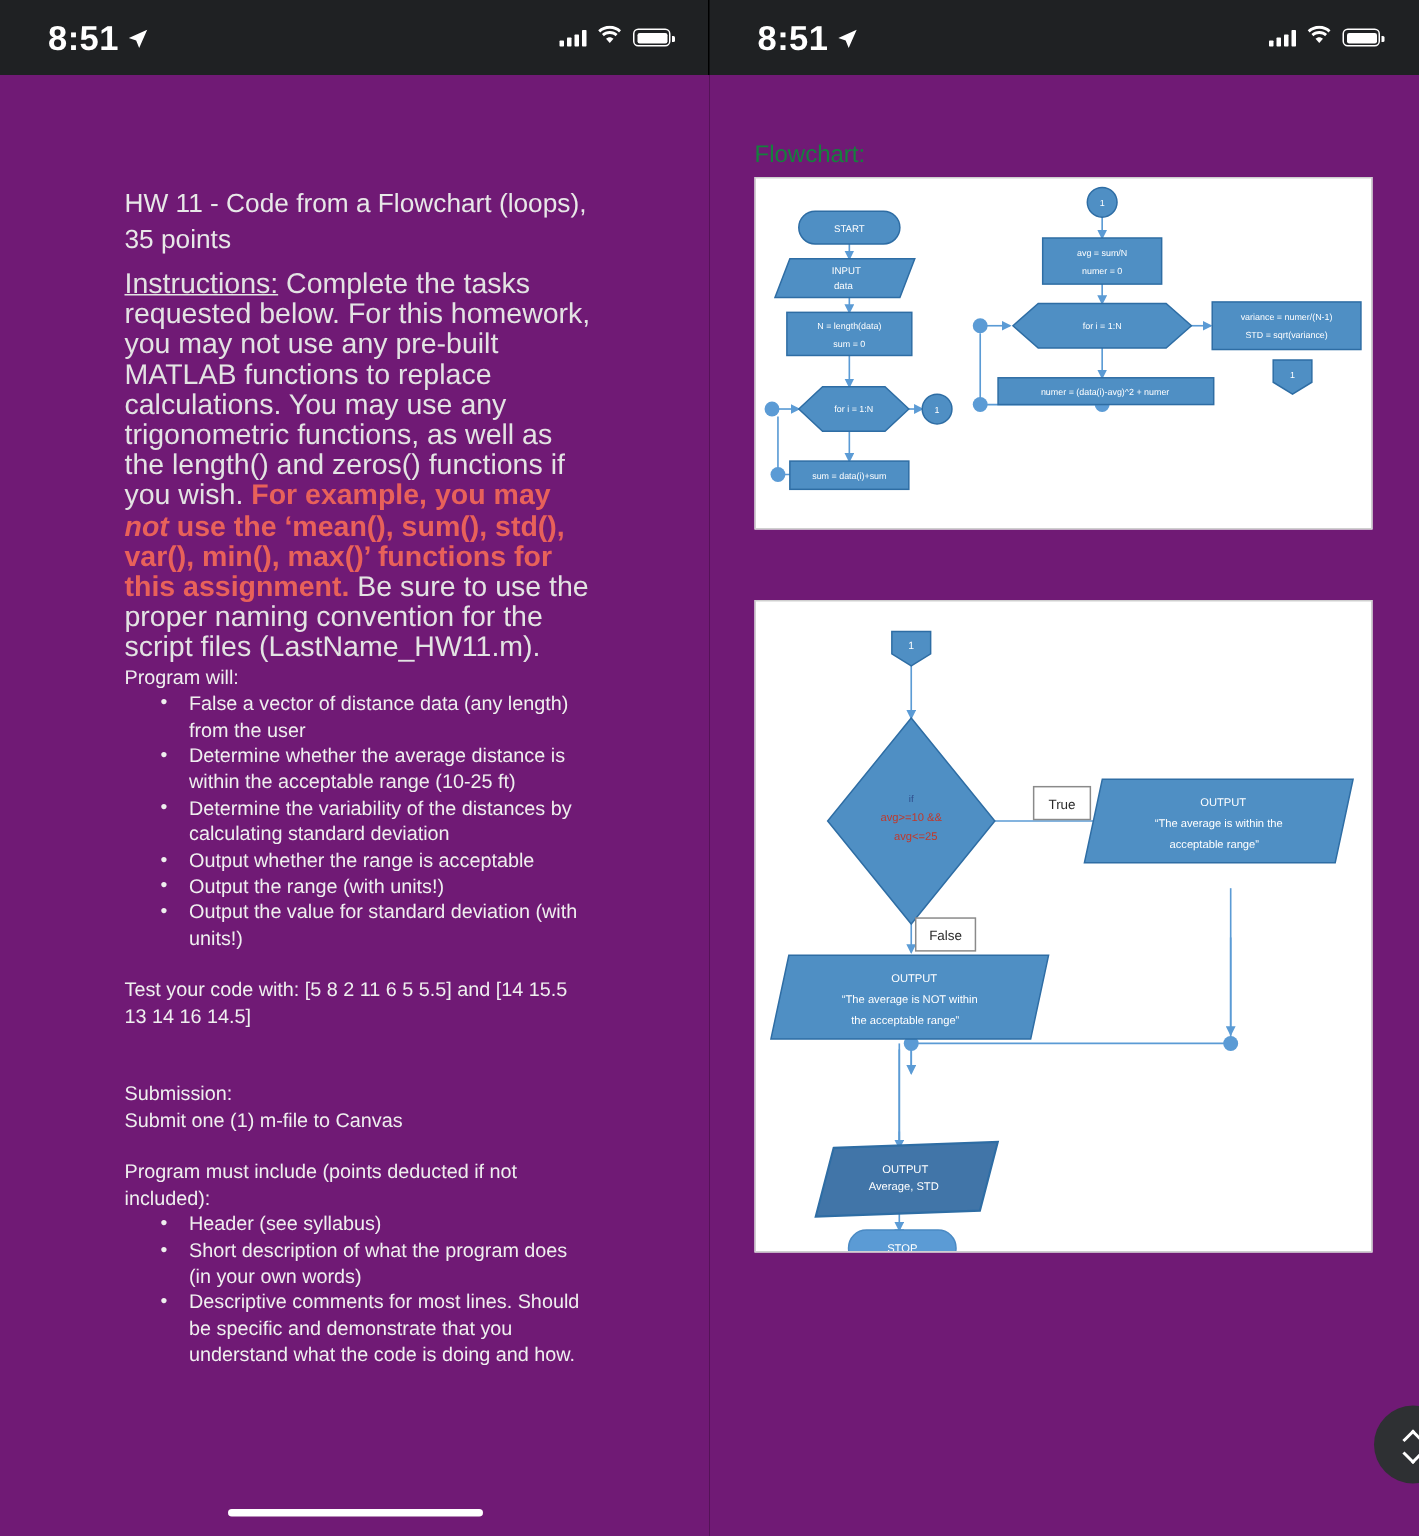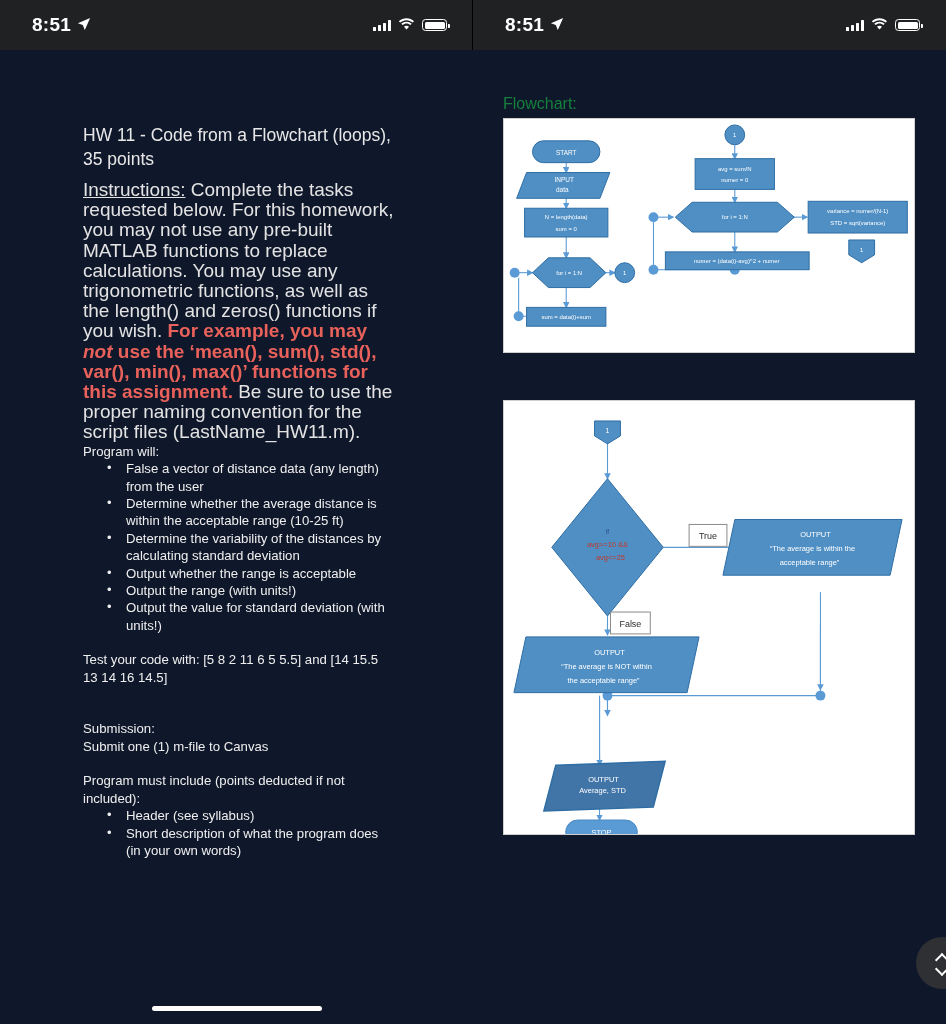--- a/index.html
+++ b/index.html
@@ -14,35 +14,35 @@
   
   .statusbar {
     position: absolute; top: 0; height: 50px; width: 473px;
     background: #1f2123; color: #fff;
     display: flex; align-items: center; justify-content: space-between;
     padding: 0 26px 0 32px;
   }
   .statusbar.left { left: 0; }
   .statusbar.right { left: 473px; }
   .sb-divider { position: absolute; left: 472px; top: 0; width: 2px; height: 50px; background: #000; }
-  .sb-time { font-size: 19px; font-weight: 600; letter-spacing: .3px; display: flex; align-items: center; gap: 6px; }
+  .sb-time { font-size: 23px; font-weight: 600; letter-spacing: .3px; display: flex; align-items: center; gap: 6px; }
   .sb-right { display: flex; align-items: center; gap: 7px; }
   .loc-arrow { display: inline-block; }
   .bars { display: flex; align-items: flex-end; gap: 2px; height: 11px; }
   .bars i { display: block; width: 3px; background: #fff; border-radius: .5px; }
   .bars i:nth-child(1) { height: 4px; }
   .bars i:nth-child(2) { height: 6px; }
   .bars i:nth-child(3) { height: 8px; }
   .bars i:nth-child(4) { height: 11px; }
   .batt { width: 25px; height: 12px; border: 1.6px solid #fff; border-radius: 3.5px; position: relative; padding: 1.5px; }
   .batt::after { content: ""; position: absolute; right: -3.5px; top: 3.5px; width: 2px; height: 4px; background: #fff; border-radius: 0 1px 1px 0; }
   .batt span { display: block; height: 100%; background: #fff; border-radius: 1.5px; }
 
   
-  .pane { position: absolute; top: 50px; height: 974px; background: #0f172a; color: #fff; }
+  .pane { position: absolute; top: 50px; height: 974px; background: #701a75; color: #fff; }
   .pane-left { left: 0; width: 473px; }
   .pane-right { left: 473px; width: 473px; }
 
   
   .doc { position: absolute; left: 83px; top: 73px; width: 312px; }
   .doc-title { font-size: 17.5px; line-height: 24px; color: #e8e8e8; font-weight: 400; }
   .instructions { margin-top: 9px; font-size: 19px; line-height: 20.2px; color: #e3e3e3; }
   .instructions u { text-decoration: underline; }
   .warn { color: #e8615a; font-weight: bold; }
   .warn .ital { font-style: italic; }
@@ -171,20 +171,21 @@
         <div class="sec-head b">Submission:</div>
         <div class="sec-head">Submit one (1) m-file to Canvas</div>
       </div>
 
       <div class="gap-s"></div>
       <div class="sec tight">
         <div class="sec-head">Program must include (points deducted if not included):</div>
         <ul class="bul">
           <li>Header (see syllabus)</li>
           <li>Short description of what the program does (in your own words)</li>
+          <li>Descriptive comments for most lines. Should be specific and demonstrate that you understand what the code is doing and how.</li>
         </ul>
       </div>
 
     </div>
     <div class="home-ind l"></div>
   </div>
 
   <div class="pane pane-right">
     
   </div>

